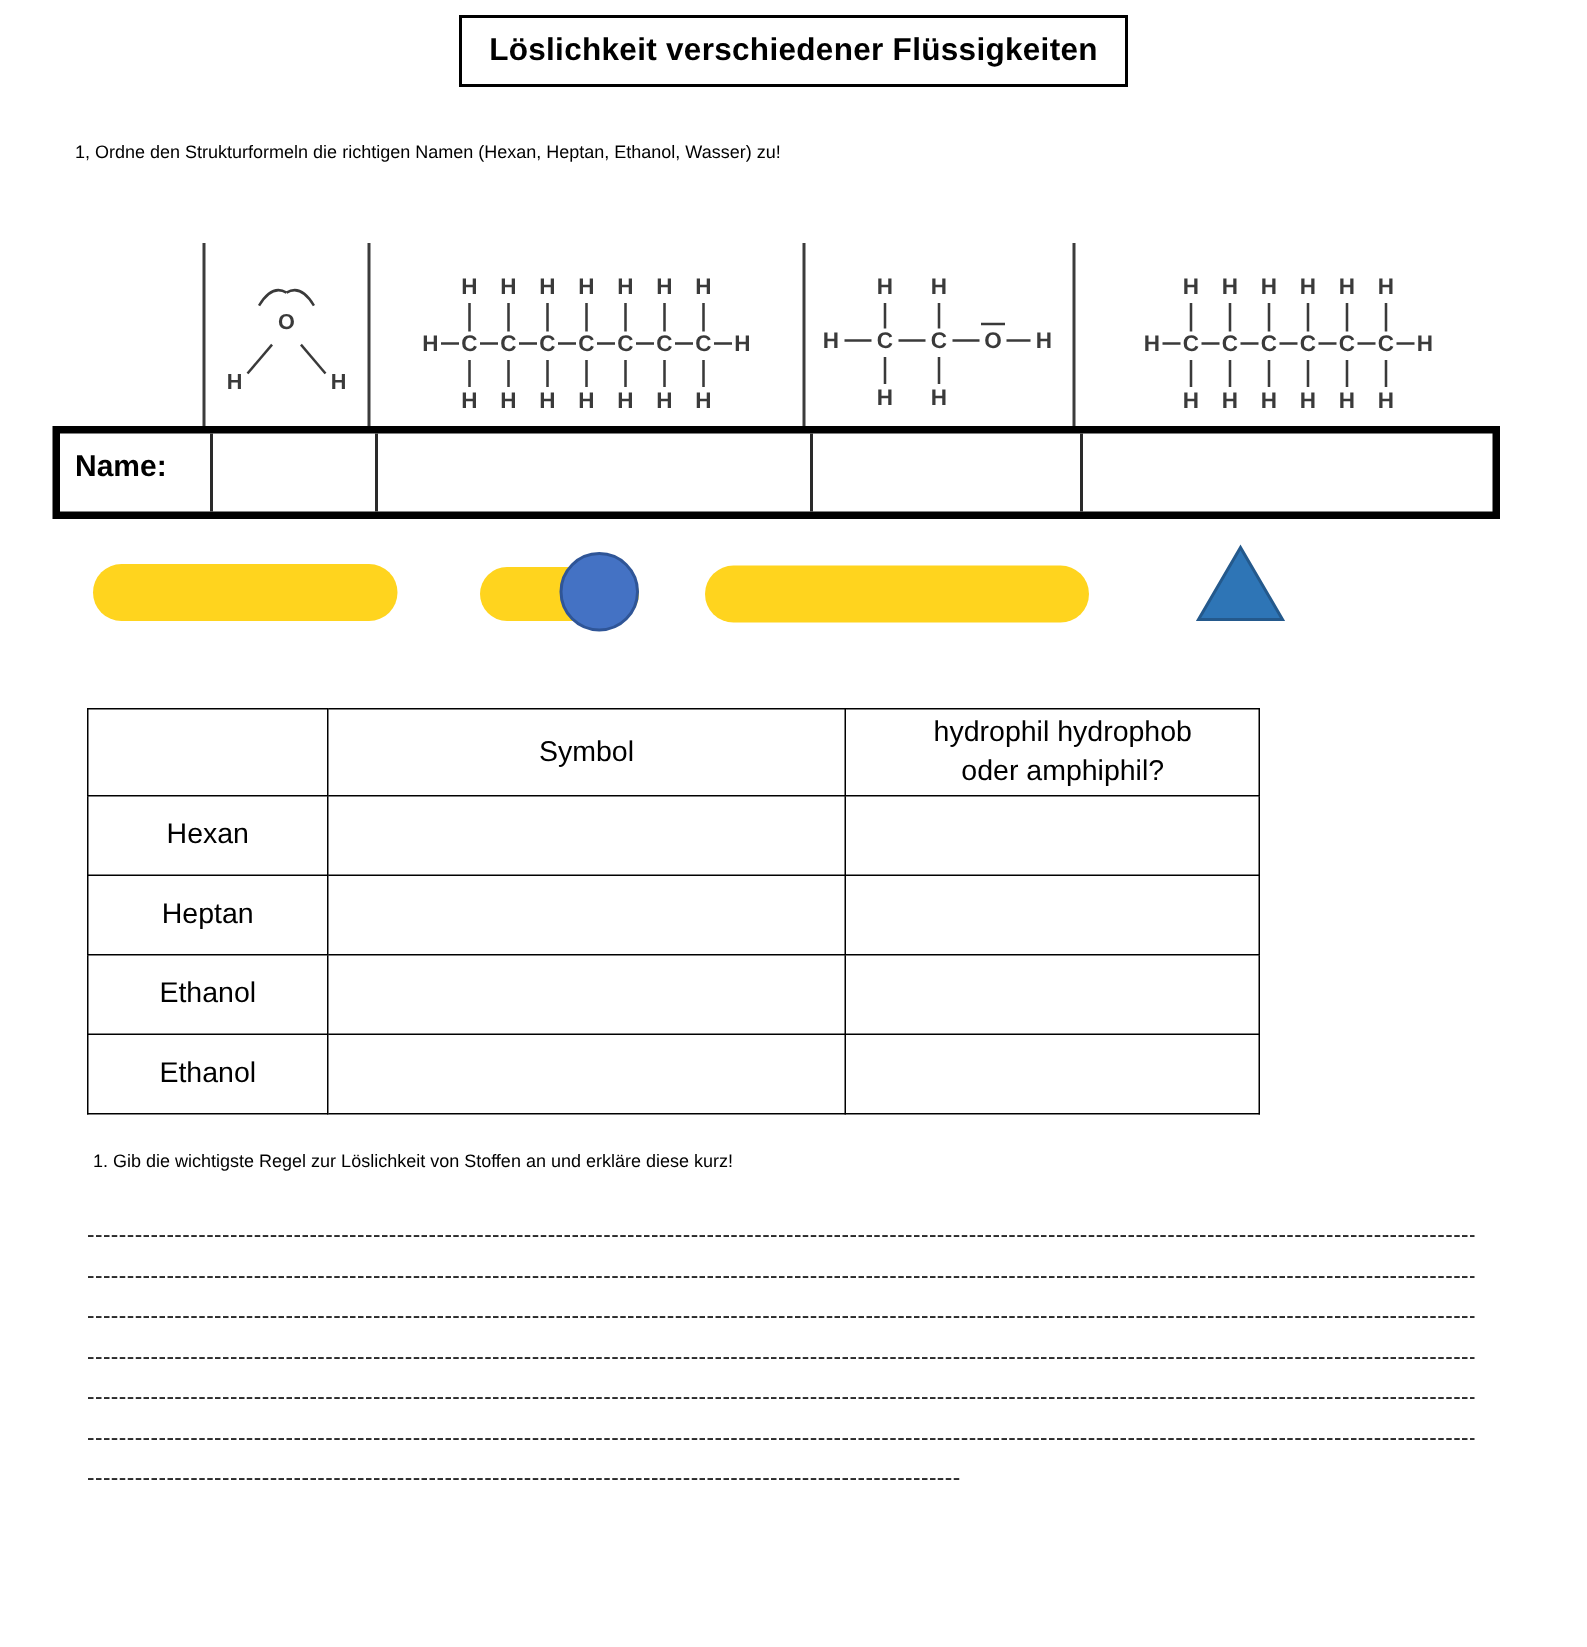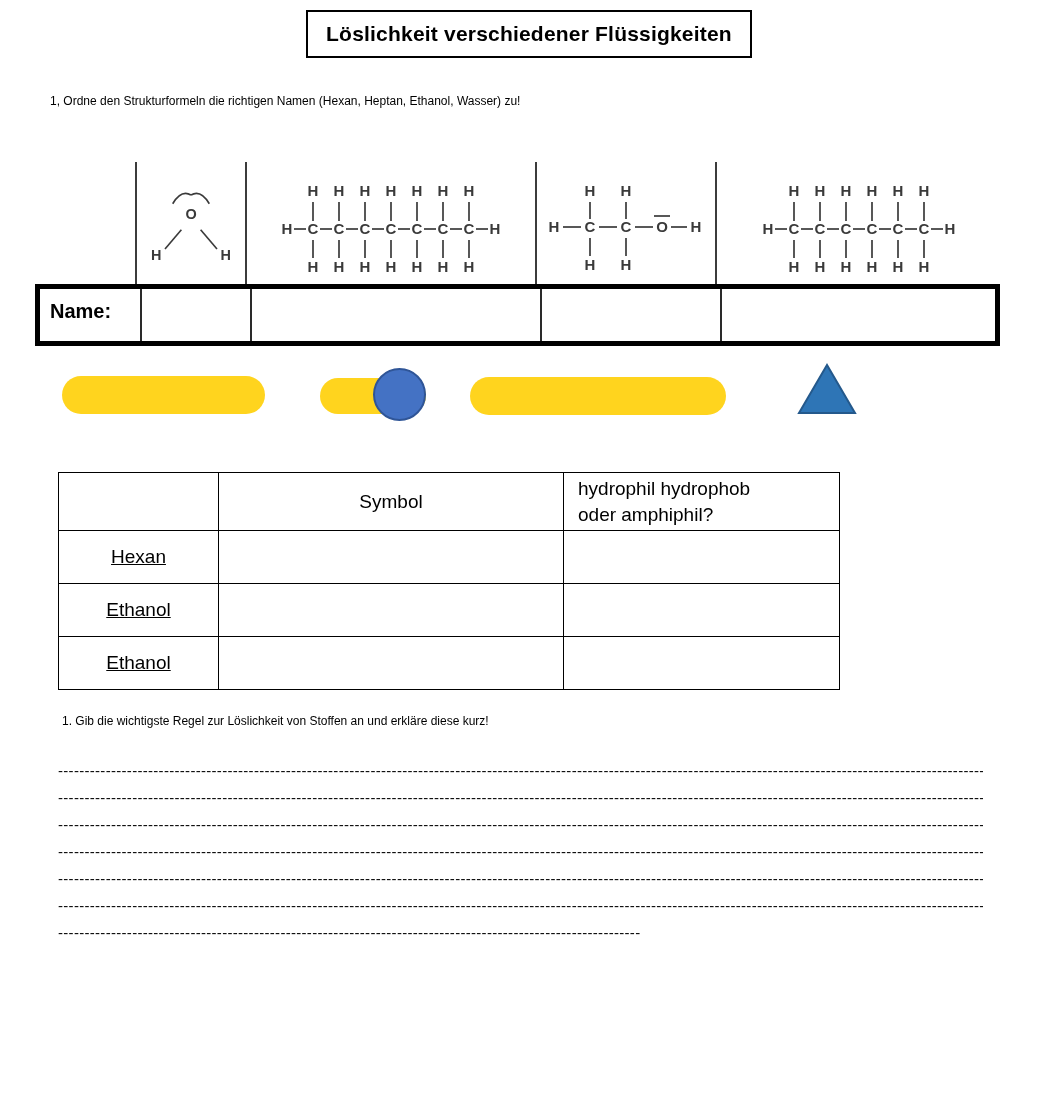--- a/index.html
+++ b/index.html
@@ -41,23 +41,23 @@
   .pill2 { left:320px; top:18px; width:106px; height:36px; }
   .scircle { position:absolute; left:373px; top:8px; width:53px; height:53px; border-radius:50%;
              background:var(--blue_fill,#4472C4); border:2.5px solid var(--blue_edge,#2F5597); }
   .pill3 { left:470px; top:17px; width:256px; height:38px; }
   .tri { position:absolute; left:796px; top:2px; }
   .tri polygon { fill:var(--tri_fill,#2E75B6); stroke:var(--tri_edge,#24598C); stroke-width:2; }
 
   
   table.t2 { margin:28px 0 0 58px; border-collapse:collapse; }
   .t2 td { border:1.5px solid #000; font-size:19px; vertical-align:middle; }
-  .t2 .c1 { width:160px; text-align:center;text-decoration:underline; }
+  .t2 .c1 { width:160px; text-align:center; }
   .t2 .c2 { width:345px; text-align:center; }
-  .t2 .c3 { width:276px; padding-left:14px; text-align:left; }
+  .t2 .c3 { width:276px; padding-left:14px; text-align:center; }
   .t2 .hrow td { height:58px; }
   .t2 .drow td { height:53px; }
   .hydrohdr { white-space:pre-line; line-height:1.35; }
 
   
   .answers { margin:34px 0 0 58px; }
   .aline { width:925px; height:27px; overflow:hidden; white-space:nowrap;
            font-size:15px; letter-spacing:.3px; color:#111; }
   .aline.short { width:auto; }
 </style>
@@ -230,20 +230,25 @@
         <td class="c2">Symbol</td>
         <td class="c3 hydrohdr">hydrophil hydrophob
 oder amphiphil?</td>
       </tr>
       <tr class="drow">
         <td class="c1">Hexan</td>
         <td class="c2"></td>
         <td class="c3"></td>
       </tr>
       <tr class="drow">
+        <td class="c1">Heptan</td>
+        <td class="c2"></td>
+        <td class="c3"></td>
+      </tr>
+      <tr class="drow">
         <td class="c1">Ethanol</td>
         <td class="c2"></td>
         <td class="c3"></td>
       </tr>
       <tr class="drow">
         <td class="c1">Ethanol</td>
         <td class="c2"></td>
         <td class="c3"></td>
       </tr>
     </tbody>

